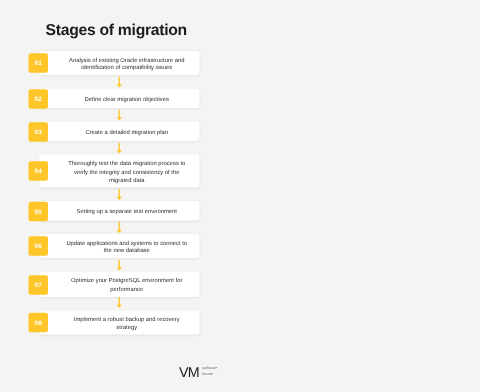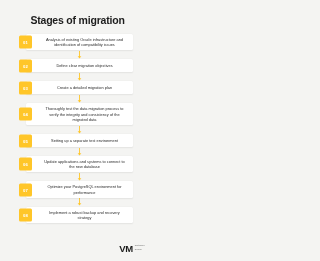--- a/index.html
+++ b/index.html
@@ -93,21 +93,21 @@
   .footer {
     position: absolute;
     right: 10px;
     bottom: 8px;
     display: flex;
     align-items: center;
     gap: 2px;
   }
   .logo-mark {
     font-size: 9.5px;
-    font-weight: bold;
+    font-weight: normal;
     color: #1c1c1c;
     letter-spacing: -0.4px;
     line-height: 9.5px;
   }
   .logo-tag {
     display: flex;
     flex-direction: column;
     justify-content: center;
     gap: 1px;
   }

